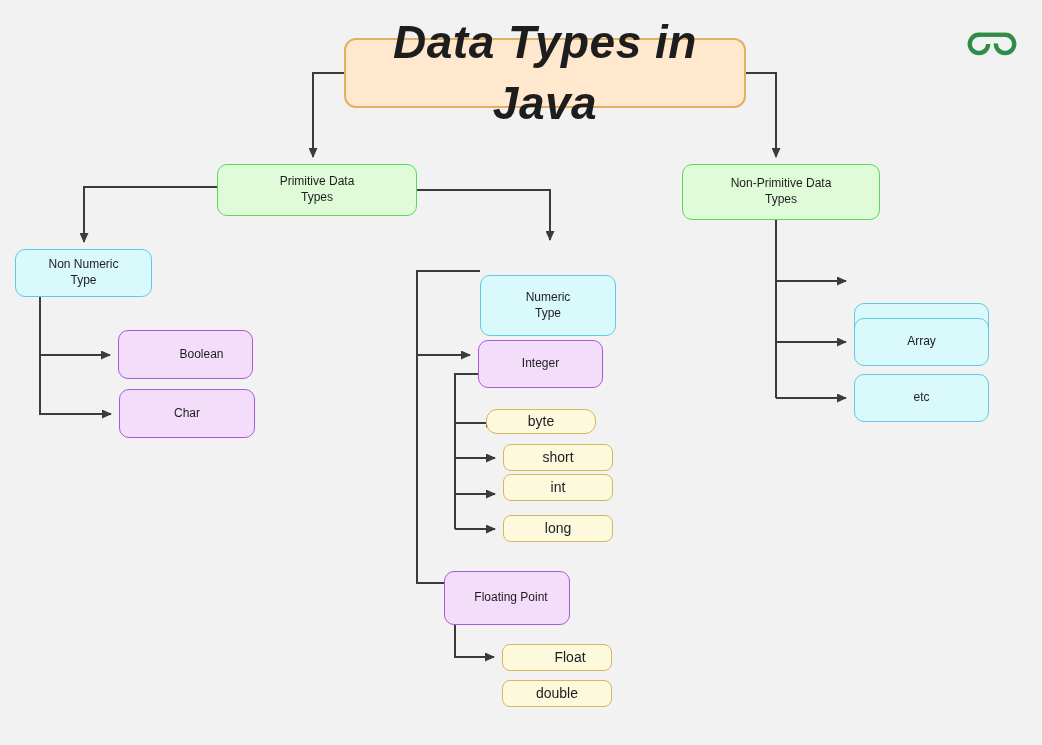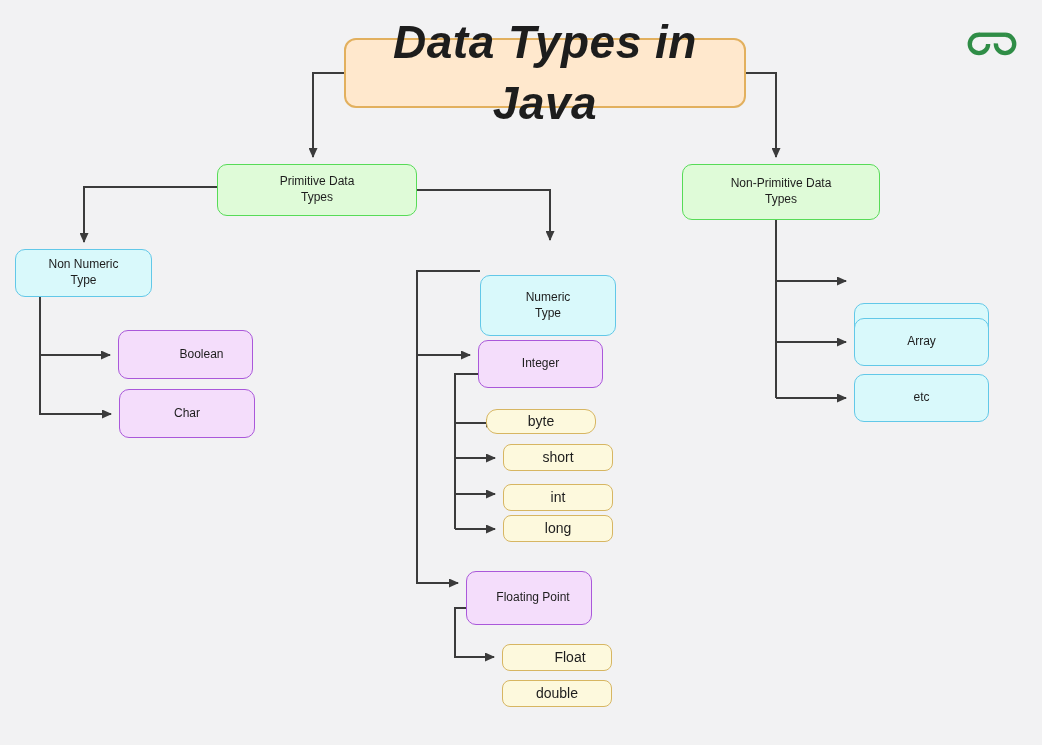--- a/index.html
+++ b/index.html
@@ -104,29 +104,29 @@
   </div>
 
   <div class="node yellow" style="left:486px; top:409px; width:110px; height:25px;border-radius:11px;">
     <span>byte</span>
   </div>
 
   <div class="node yellow" style="left:503px; top:444px; width:110px; height:27px;">
     <span>short</span>
   </div>
 
-  <div class="node yellow" style="left:503px; top:484px; width:110px; height:27px;">
+  <div class="node yellow" style="left:503px; top:474px; width:110px; height:27px;">
     <span>int</span>
   </div>
 
   <div class="node yellow" style="left:503px; top:515px; width:110px; height:27px;">
     <span>long</span>
   </div>
 
-  <div class="node purple" style="left:466px; top:571px; width:126px; height:54px;padding-left:8px;">
+  <div class="node purple" style="left:444px; top:571px; width:126px; height:54px;padding-left:8px;">
     <span>Floating Point</span>
   </div>
 
   <div class="node yellow" style="left:502px; top:644px; width:110px; height:27px;padding-left:26px;">
     <span>Float</span>
   </div>
 
   <div class="node yellow" style="left:502px; top:680px; width:110px; height:27px;">
     <span>double</span>
   </div>

